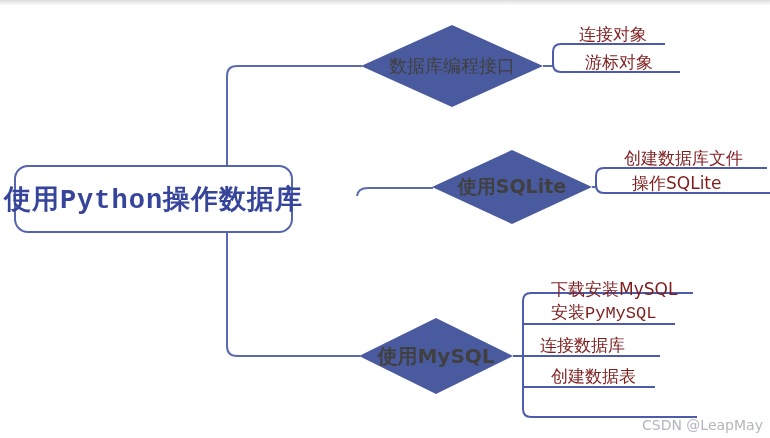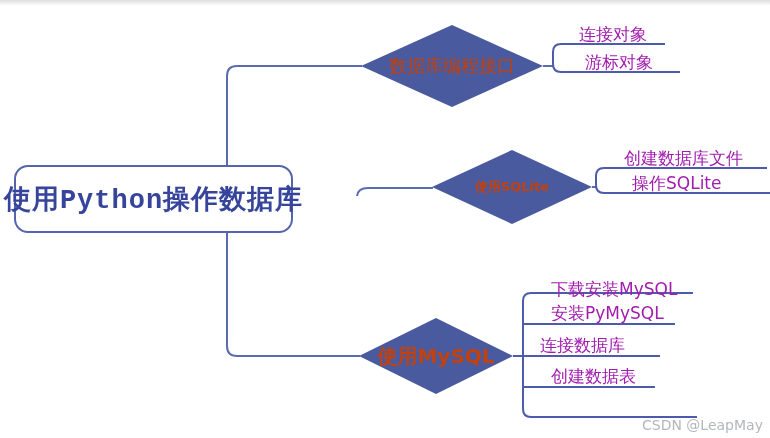--- a/index.html
+++ b/index.html
@@ -19,27 +19,27 @@
     position:absolute;left:14px;top:165px;width:279px;height:68px;
     box-sizing:border-box;border:2.5px solid #5565ad;border-radius:14px;
     background:#ffffff;display:flex;align-items:center;justify-content:center;
   }
   .root-label{
     font-family:"Liberation Mono","DejaVu Sans",monospace;
     font-size:27px;font-weight:700;color:#36459b;white-space:nowrap;letter-spacing:1px;
   }
   .dlabel{
     position:absolute;transform:translate(-50%,-50%);
-    color:#c2410c;white-space:nowrap;
+    color:#404040;white-space:nowrap;
   }
   .dlabel.d1{font-size:18px;font-weight:500;}
-  .dlabel.d2{font-size:13px;font-weight:700;}
+  .dlabel.d2{font-size:19px;font-weight:700;}
   .dlabel.d3{font-size:20px;font-weight:700;}
   .leaf{
-    position:absolute;color:#a21caf;font-size:17px;font-weight:500;
+    position:absolute;color:#7f1d1d;font-size:17px;font-weight:500;
     white-space:nowrap;line-height:1.25;
   }
   .watermark{
     position:absolute;left:642px;top:417px;font-size:14px;font-weight:500;
     color:#b3b6bb;white-space:nowrap;
   }
 </style>
 </head>
 <body>
 
@@ -78,19 +78,19 @@
   <div class="dlabel d2" style="left:512px;top:187px;">使用SQLite</div>
   <div class="dlabel d3" style="left:436px;top:356px;">使用MySQL</div>
 
   <div class="leaf" style="left:579px;top:24px;">连接对象</div>
   <div class="leaf" style="left:579px;top:52px;margin-left:6px;">游标对象</div>
 
   <div class="leaf" style="left:624px;top:148px;">创建数据库文件</div>
   <div class="leaf" style="left:632px;top:173px;">操作SQLite</div>
 
   <div class="leaf" style="left:551px;top:272px;margin-top:7px;">下载安装MySQL</div>
-  <div class="leaf" style="left:551px;top:303px;">安装PyMySQL</div>
+  <div class="leaf" style="left:551px;top:303px;font-family:Liberation Mono, monospace;">安装PyMySQL</div>
   <div class="leaf" style="left:540px;top:335px;text-align:center;">连接数据库</div>
   <div class="leaf" style="left:551px;top:366px;">创建数据表</div>
 
   <div class="watermark">CSDN @LeapMay</div>
 
 </div>
 
 </body></html>

